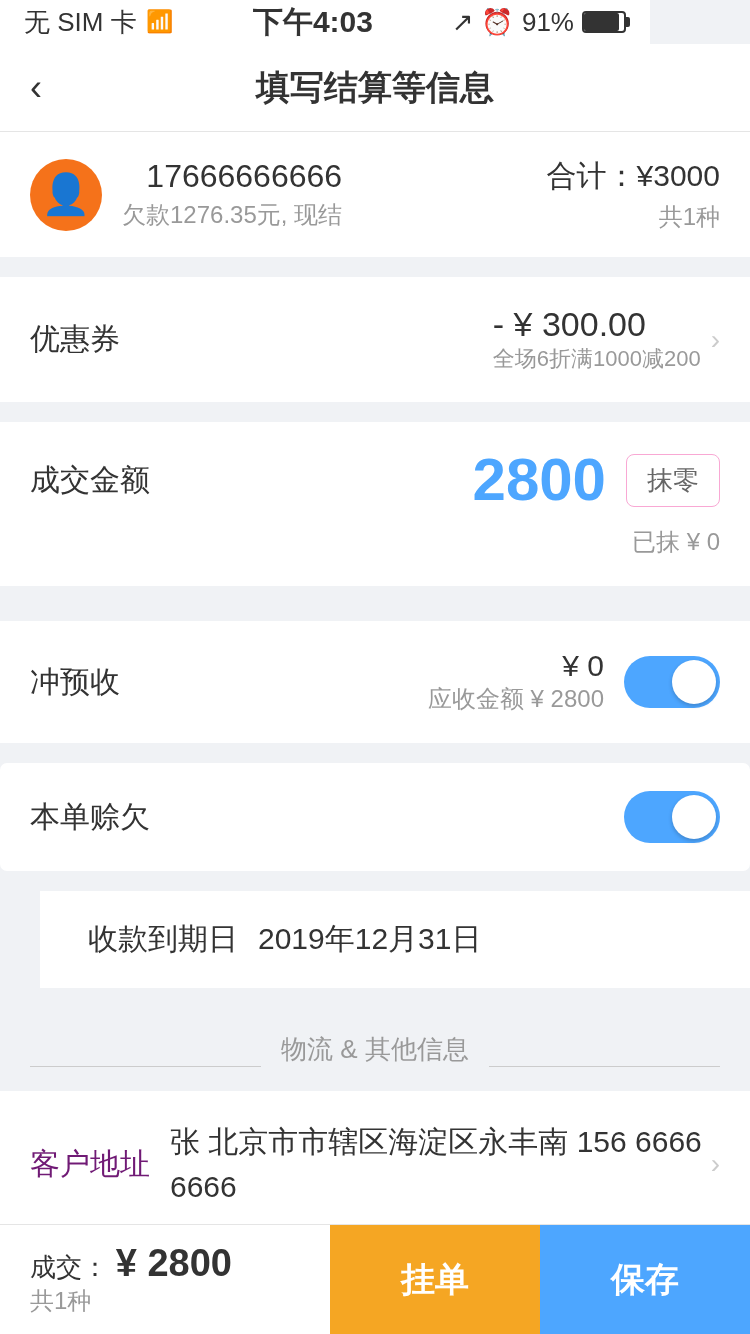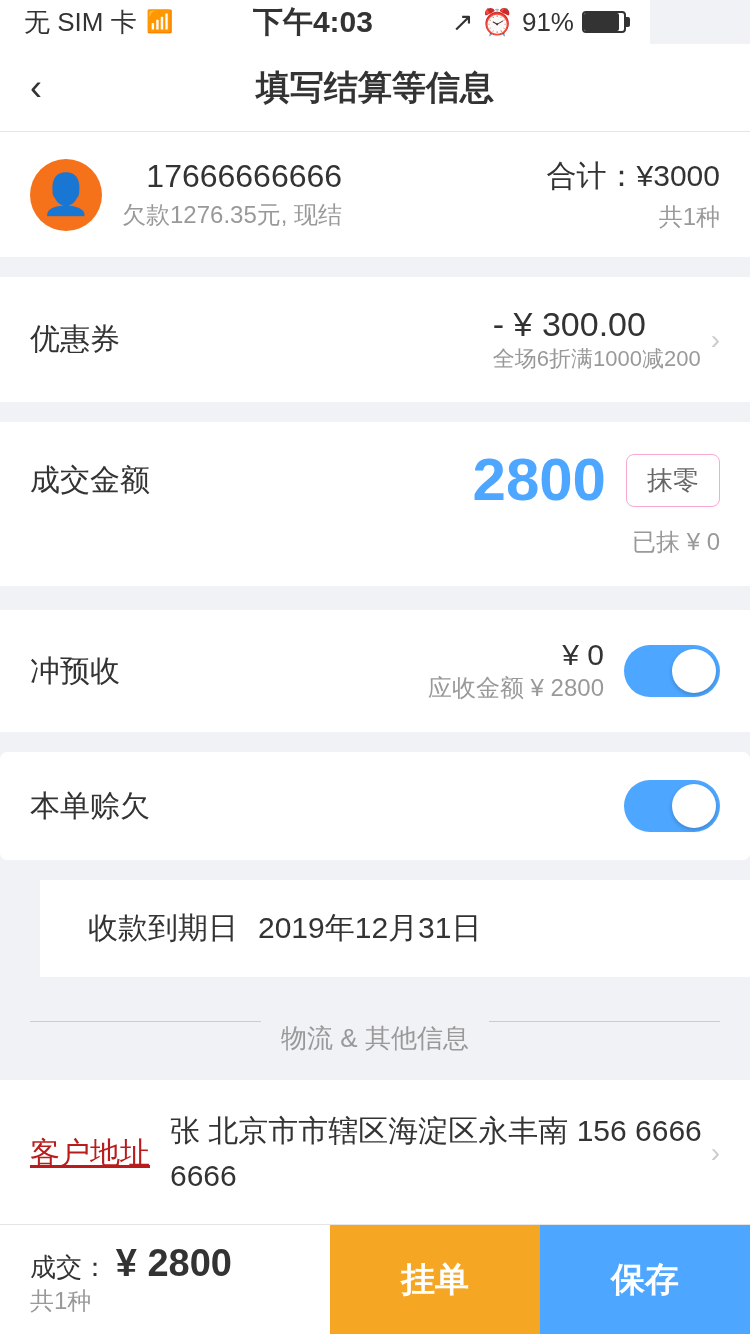--- a/index.html
+++ b/index.html
@@ -188,21 +188,21 @@
     }
     .chevron-right {
       font-size: 28px;
       color: #ccc;
     }
 
     
     .deal-section {
       background: #fff;
       padding: 28px 30px;
-      margin-bottom: 24px;
+      margin-bottom: 35px;
     }
     .deal-row {
       display: flex;
       align-items: center;
       justify-content: space-between;
       margin-bottom: 16px;
     }
     .deal-label {
       font-size: 30px;
       color: #333;
@@ -321,21 +321,21 @@
     .date-value {
       font-size: 30px;
       color: #333;
     }
 
     
     .section-divider {
       background: #f0f2f5;
       padding: 24px 30px;
       display: flex;
-      align-items: flex-start;
+      align-items: flex-end;
       justify-content: center;
       gap: 20px;
     }
     .divider-line {
       flex: 1;
       height: 1px;
       background: #ccc;
     }
     .divider-text {
       font-size: 26px;
@@ -346,24 +346,23 @@
     .address-section {
       background: #fff;
       padding: 28px 30px;
       display: flex;
       align-items: center;
       justify-content: space-between;
       margin-bottom: 20px;
     }
     .address-label {
       font-size: 30px;
-      color: #b91c1c;
+      color: #701a75;
       flex-shrink: 0;
       margin-right: 20px;
-      text-decoration: underline;
     }
     .address-value {
       font-size: 30px;
       color: #333;
       flex: 1;
       line-height: 1.5;
     }
 
     
     .bottom-bar {

